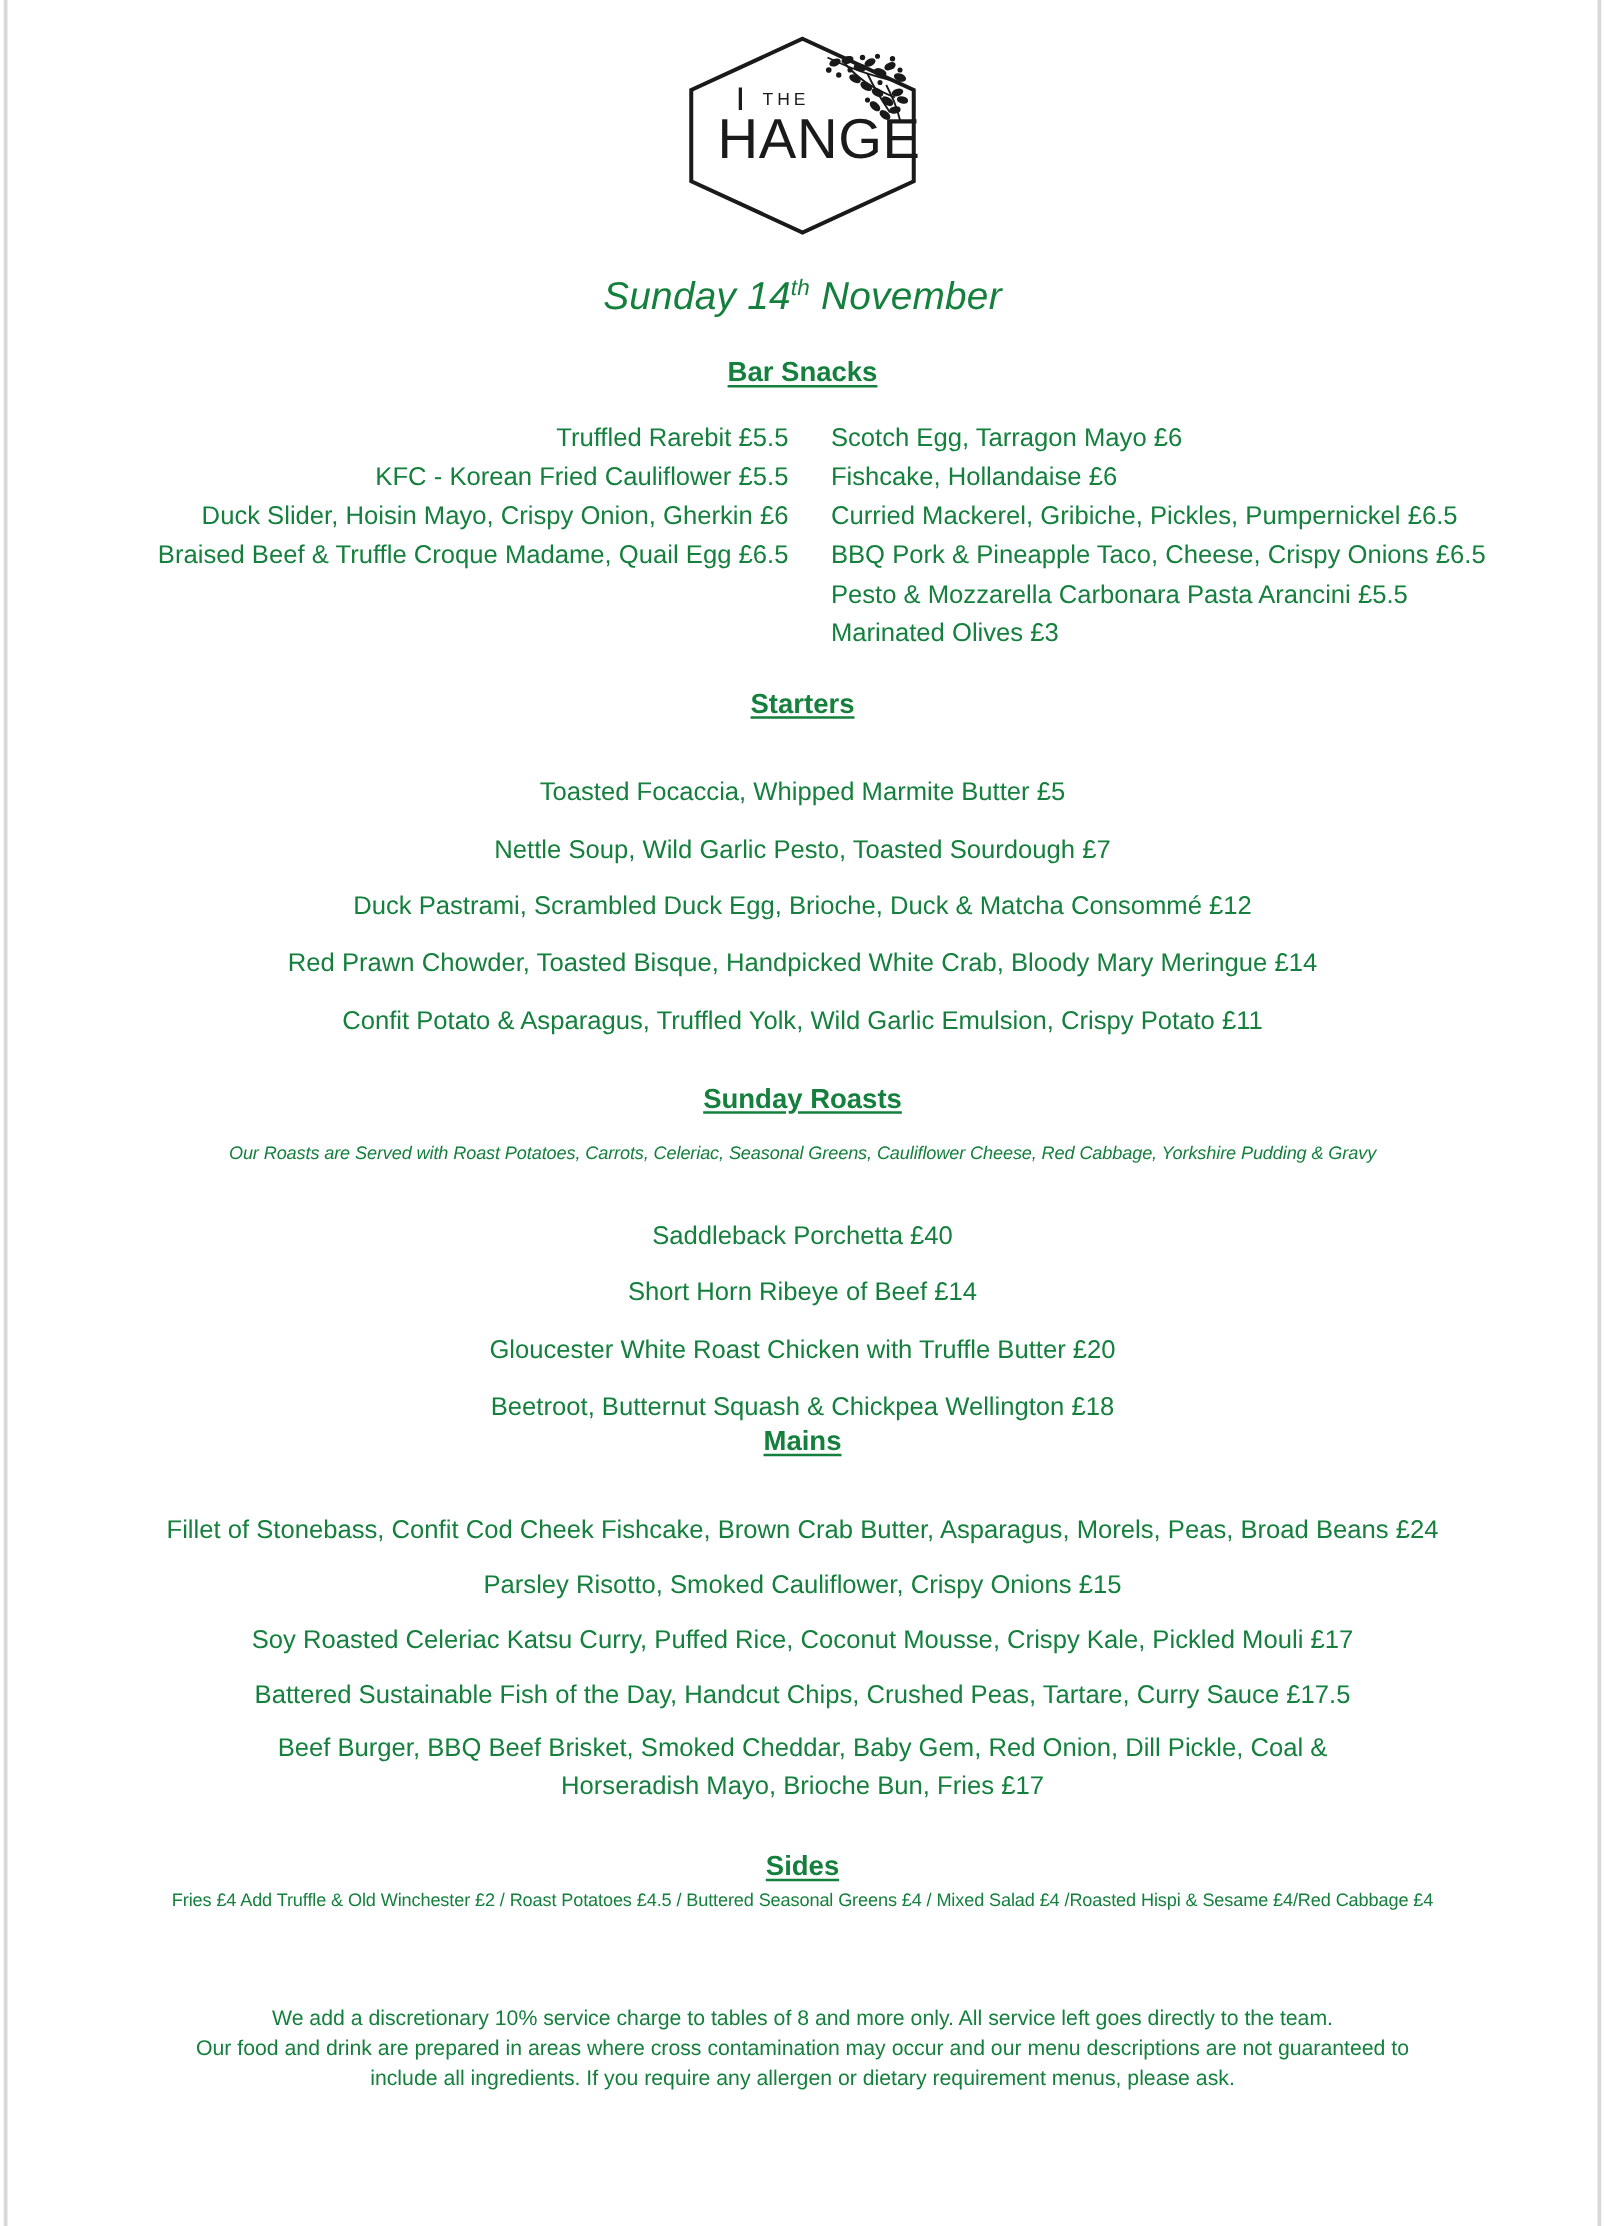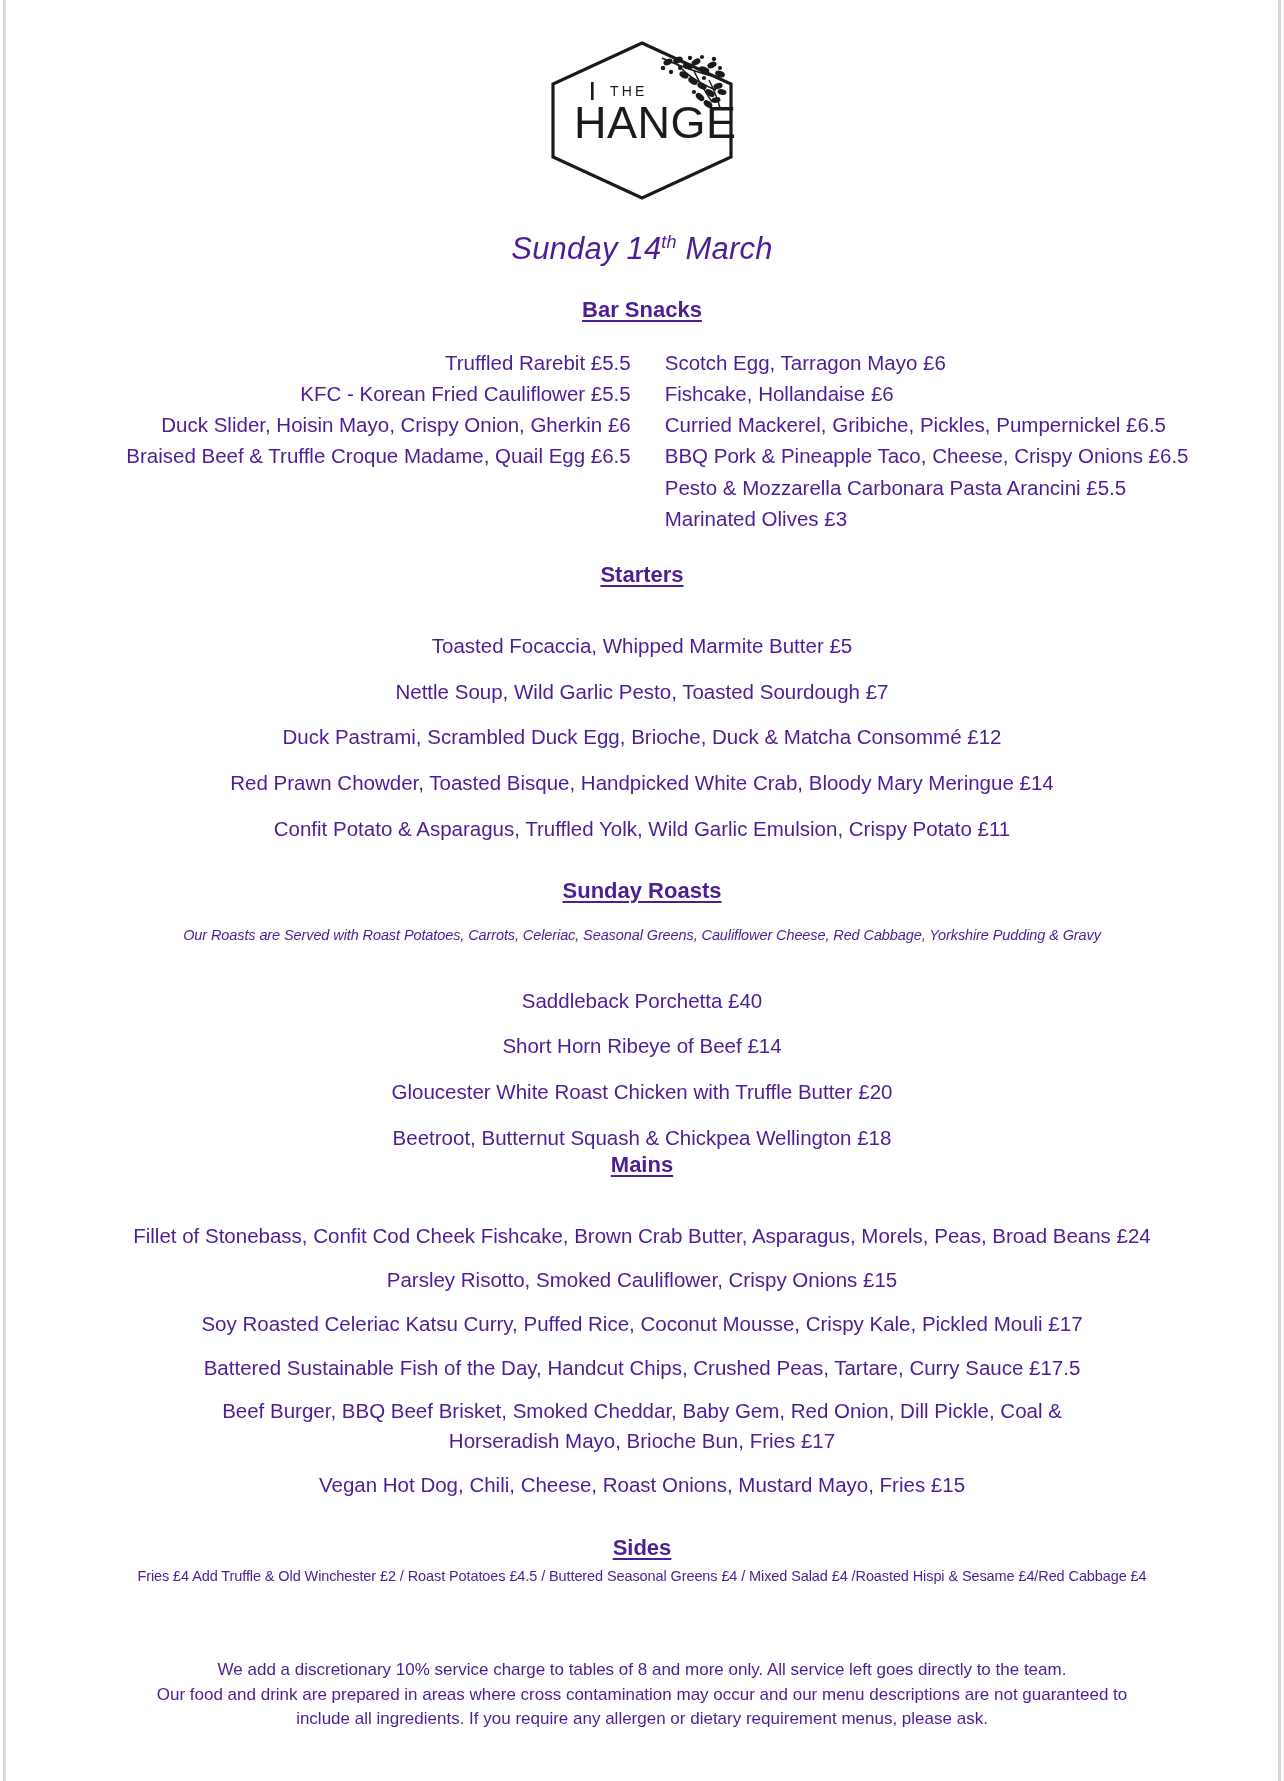--- a/index.html
+++ b/index.html
@@ -25,22 +25,22 @@
     top: 0;
     bottom: 0;
     width: 3px;
     background: #d8d8d8;
   }
   .edge.left  { left: 3px; }
   .edge.right { right: 3px; }
 
   .content {
     position: relative;
-    padding: 16px 78px;
-    color: #4c1d95;
+    padding: 4px 78px;
+    color: #15803d;
   }
 
   
   .logo-wrap {
     display: flex;
     justify-content: center;
     padding-top: 22px;
   }
   .logo {
     width: 196px;
@@ -185,21 +185,21 @@
         <text x="66" y="58" font-family="'Liberation Sans', sans-serif" font-size="14" letter-spacing="3.2" fill="#1a1a1a">THE</text>
 
         <text x="30" y="100" font-family="'Liberation Sans', sans-serif" font-size="45" letter-spacing="0.5" fill="#1a1a1a">HANGER</text>
 
         <rect x="47" y="44" width="2.6" height="18" fill="#1a1a1a"></rect>
       </svg>
     </div>
 
     <div class="date-line">
       <span>Sunday 14</span><sup>th</sup>
-      <span>March</span>
+      <span>November</span>
     </div>
 
     <div class="sec-head h-barsnacks">Bar Snacks</div>
 
     <div class="snacks">
       <div class="col-left">
         <div class="row">Truffled Rarebit £5.5</div>
         <div class="row">KFC - Korean Fried Cauliflower £5.5</div>
         <div class="row">Duck Slider, Hoisin Mayo, Crispy Onion, Gherkin £6</div>
         <div class="row">Braised Beef &amp; Truffle Croque Madame, Quail Egg £6.5</div>
@@ -235,21 +235,20 @@
     <div class="sec-head h-mains">Mains</div>
     <div class="items tight">
       <div class="item">Fillet of Stonebass, Confit Cod Cheek Fishcake, Brown Crab Butter, Asparagus, Morels, Peas, Broad Beans £24</div>
       <div class="item">Parsley Risotto, Smoked Cauliflower, Crispy Onions £15</div>
       <div class="item">Soy Roasted Celeriac Katsu Curry, Puffed Rice, Coconut Mousse, Crispy Kale, Pickled Mouli £17</div>
       <div class="item">Battered Sustainable Fish of the Day, Handcut Chips, Crushed Peas, Tartare, Curry Sauce £17.5</div>
       <div class="item">
         <span class="wrap2">Beef Burger, BBQ Beef Brisket, Smoked Cheddar, Baby Gem, Red Onion, Dill Pickle, Coal &amp;</span>
         <span class="wrap2">Horseradish Mayo, Brioche Bun, Fries £17</span>
       </div>
-      <div class="item">Vegan Hot Dog, Chili, Cheese, Roast Onions, Mustard Mayo, Fries £15</div>
     </div>
 
     <div class="sec-head h-sides">Sides</div>
     <div class="sides-line">Fries £4 Add Truffle &amp; Old Winchester £2 / Roast Potatoes £4.5 / Buttered Seasonal Greens £4 / Mixed Salad £4 /Roasted Hispi &amp; Sesame £4/Red Cabbage £4</div>
 
     <div class="footer">
       <span class="fline">We add a discretionary 10% service charge to tables of 8 and more only. All service left goes directly to the team.</span>
       <span class="fline">Our food and drink are prepared in areas where cross contamination may occur and our menu descriptions are not guaranteed to</span>
       <span class="fline">include all ingredients. If you require any allergen or dietary requirement menus, please ask.</span>
     </div>

